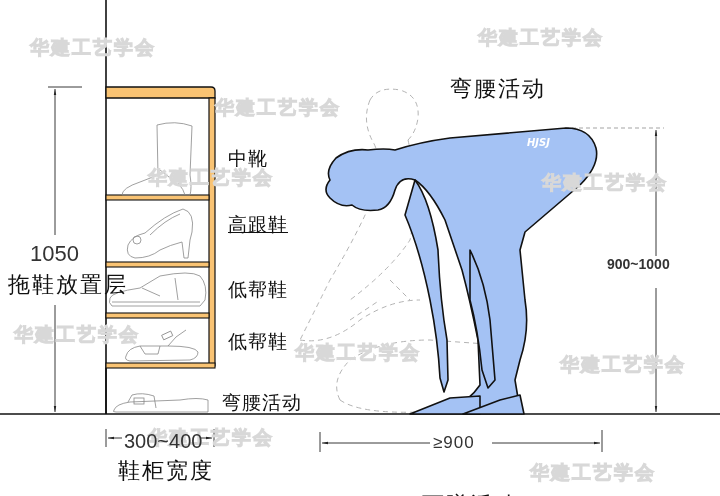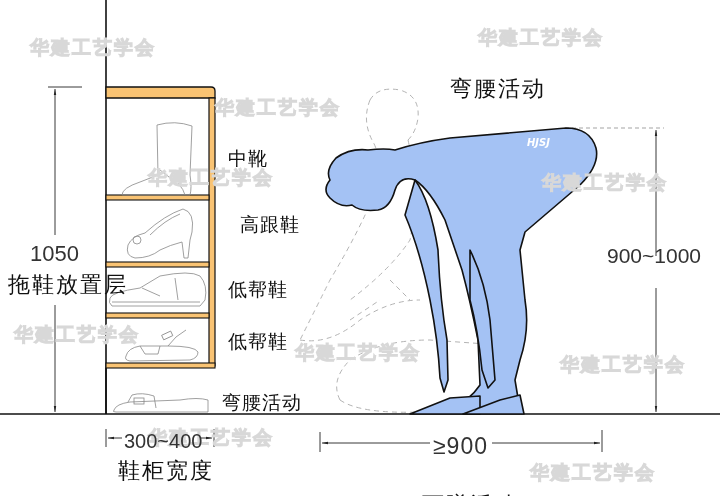--- a/index.html
+++ b/index.html
@@ -137,24 +137,24 @@
   <div class="wm" style="left:295px;top:340px;">华建工艺学会</div>
   <div class="wm" style="left:560px;top:352px;">华建工艺学会</div>
   <div class="wm" style="left:148px;top:425px;">华建工艺学会</div>
   <div class="wm" style="left:530px;top:460px;">华建工艺学会</div>
 </div>
 
 <div class="label num" style="left:30px;top:241px;font-size:22px;">1050</div>
 <div class="label cn-big" style="left:8px;top:270px;">拖鞋放置层</div>
 
 <div class="label cn" style="left:228px;top:146px;">中靴</div>
-<div class="label cn" style="left:240px;top:212px;">高跟鞋</div>
+<div class="label cn" style="left:228px;top:212px;text-decoration:underline;">高跟鞋</div>
 <div class="label cn" style="left:228px;top:277px;">低帮鞋</div>
 <div class="label cn" style="left:228px;top:329px;">低帮鞋</div>
 <div class="label cn" style="left:222px;top:390px;">弯腰活动</div>
 
 <div class="label num" style="left:124px;top:430px;font-size:20px;">300~400</div>
 <div class="label cn-big" style="left:118px;top:456px;text-align:center;">鞋柜宽度</div>
 
 <div class="label cn-big" style="left:450px;top:74px;">弯腰活动</div>
-<div class="label num" style="left:607px;top:244px;font-size:21px;">900~1000</div>
-<div class="label num" style="left:433px;top:433px;font-size:23px;letter-spacing:1px;">≥900</div>
+<div class="label num" style="left:607px;top:256px;font-size:14px;font-weight:bold;">900~1000</div>
+<div class="label num" style="left:433px;top:433px;font-size:17px;letter-spacing:1px;">≥900</div>
 <div class="label cn-big" style="left:410px;top:490px;margin-left:12px;">下蹲活动</div>
 
 </body></html>

